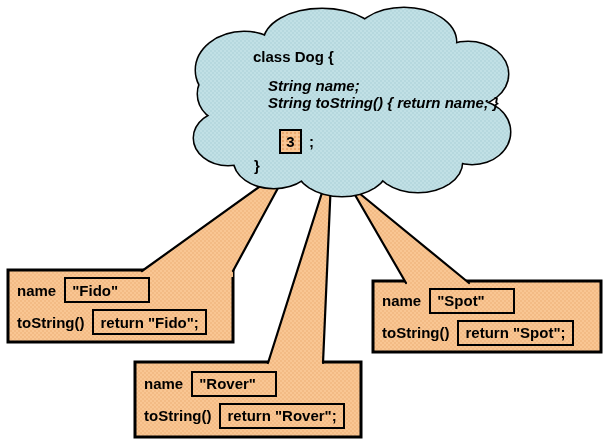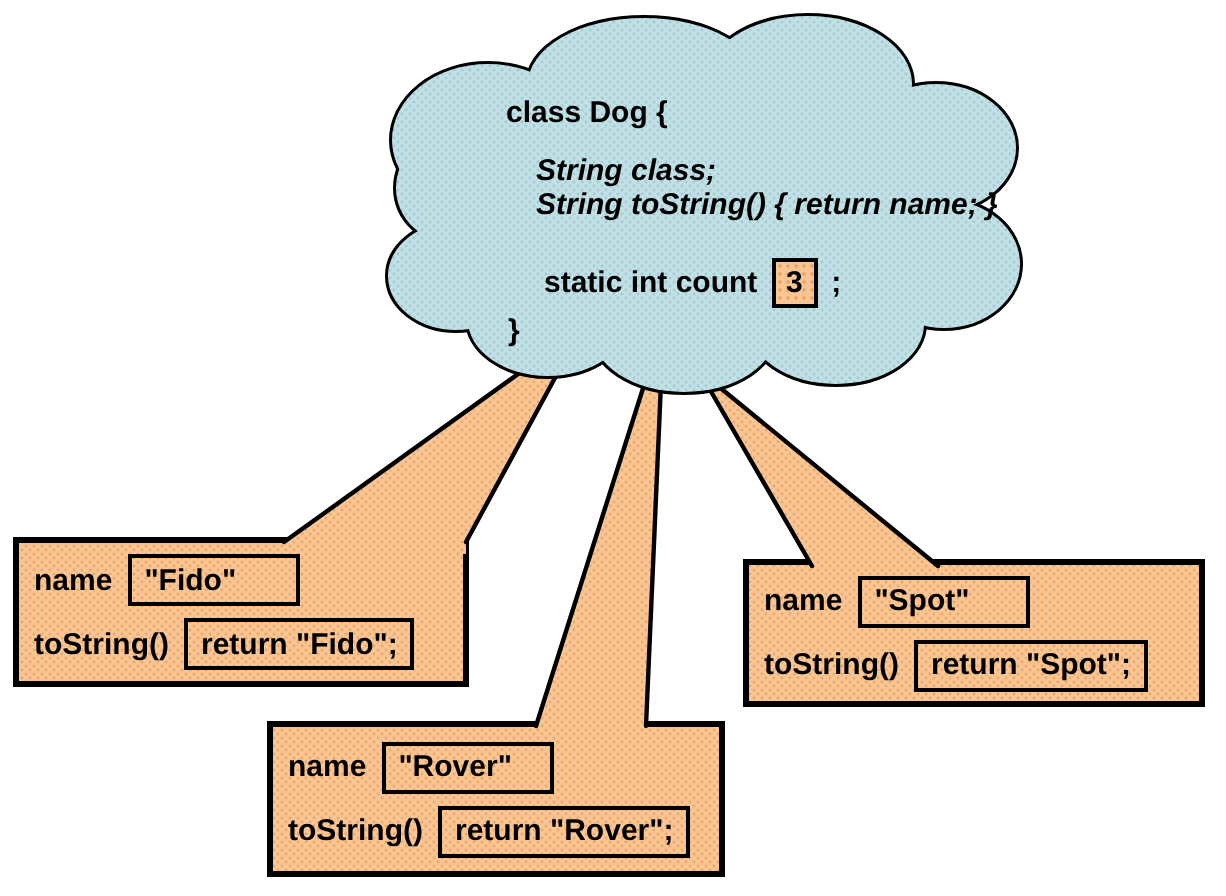--- a/index.html
+++ b/index.html
@@ -110,24 +110,23 @@
       <ellipse class="cbump-f" cx="342" cy="166" rx="46" ry="30"></ellipse>
       <ellipse class="cbump-f" cx="274" cy="160" rx="40" ry="28"></ellipse>
       <ellipse class="cbump-f" cx="228" cy="138" rx="34" ry="27"></ellipse>
       <ellipse class="cbump-f" cx="228" cy="94" rx="30" ry="28"></ellipse>
       <ellipse class="cbump-f" cx="348" cy="102" rx="115" ry="58"></ellipse>
     </g>
   </svg>
 
   <div class="cloudtext">
     <div class="cl cl1">class Dog {</div>
-    <div class="cl cl2">String class;</div>
+    <div class="cl cl2">String name;</div>
     <div class="cl cl3">String toString() { return name; }</div>
     <div class="cl cl4">
-      <span>static int count</span>
       <span class="countbox">
           <span>3</span>
         </span>
       <span>;</span>
     </div>
     <div class="cl cl5">}</div>
   </div>
 
   <div class="inst" id="inst-fido">
     <div class="row">

